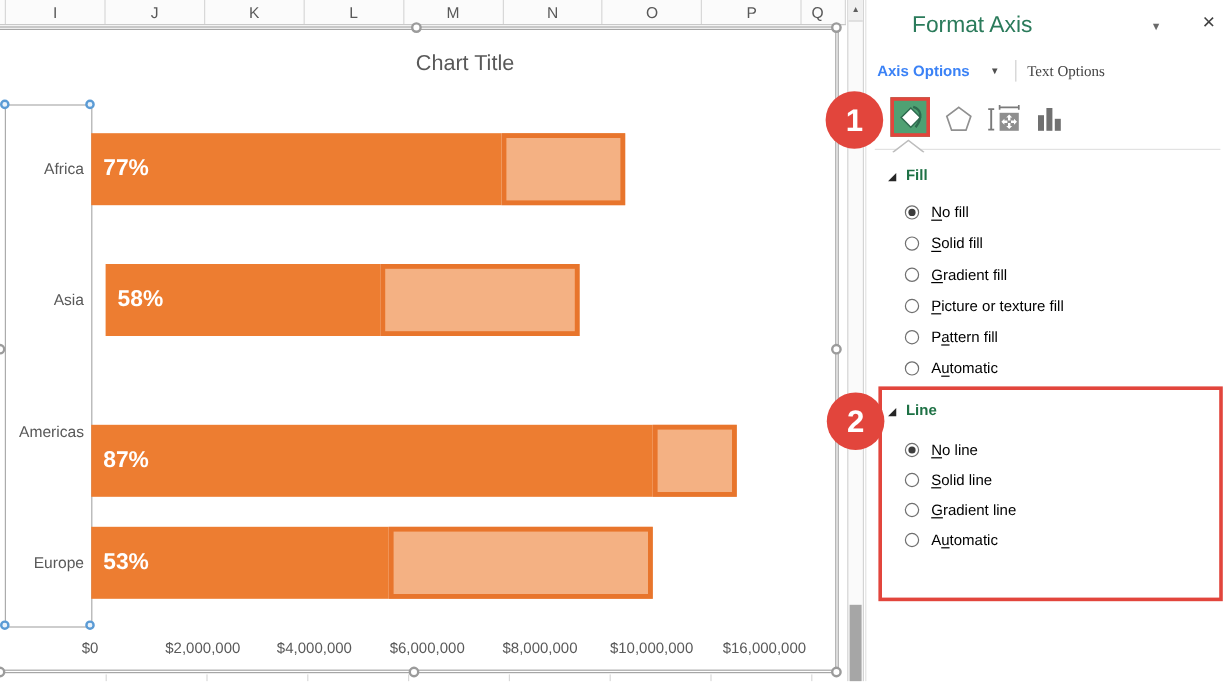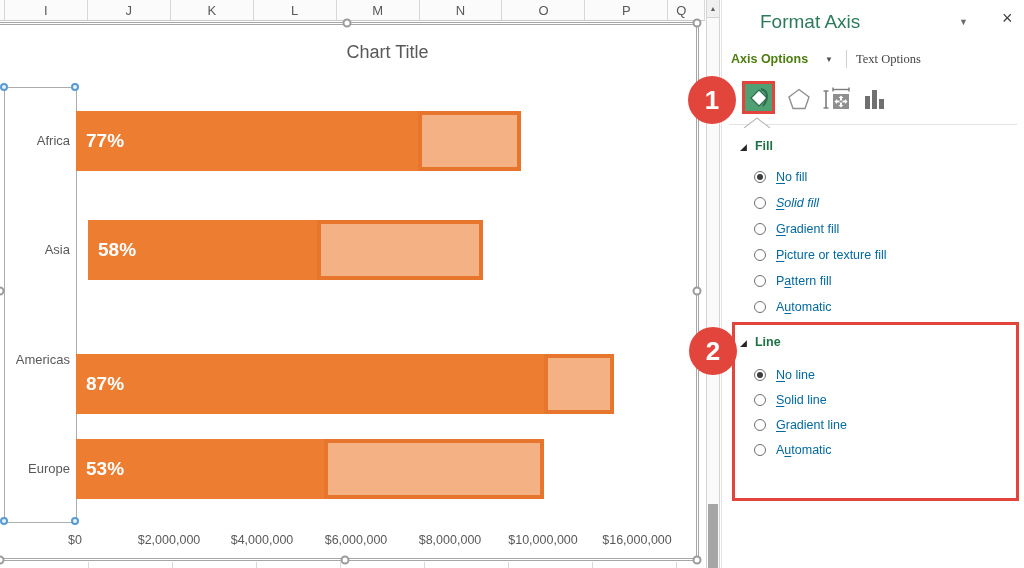--- a/index.html
+++ b/index.html
@@ -42,38 +42,38 @@
   #vscroll-up{position:absolute;left:0;top:0;width:100%;height:17px;background:#f0f0f0;
               border-bottom:1px solid #d4d4d4;color:#5f5f5f;font-size:7px;line-height:17px;text-align:center;}
   #vscroll-thumb{position:absolute;left:1px;top:504px;width:10px;height:64px;background:#a6a6a6;}
 
   
   #pane{position:absolute;left:721px;top:0;width:303px;height:568px;background:#fff;
         border-left:1px solid #e3e3e3;}
   #pane-title{position:absolute;left:9px;top:11px;font-size:19px;color:#2b7b5b;margin-left:29px;}
   #pane-title-caret{position:absolute;left:237px;top:17px;font-size:9px;color:#6a6a6a;}
   #pane-close{position:absolute;left:280px;top:8px;font-size:18px;color:#404040;line-height:20px;}
-  #tab-axis{position:absolute;left:9px;top:52px;font-size:12.5px;font-weight:bold;color:#4d7c0f;}
+  #tab-axis{position:absolute;left:9px;top:52px;font-size:12.5px;font-weight:bold;color:#3b82f6;}
   #tab-axis-caret{position:absolute;left:103px;top:55px;font-size:8px;color:#4f4f4f;}
   #tab-divider{position:absolute;left:124px;top:50px;width:1px;height:18px;background:#d0d0d0;}
   #tab-text{position:absolute;left:134px;top:52px;font-size:12.5px;color:#444;font-family:Liberation Serif, serif;}
 
   .icon-btn{position:absolute;top:84px;width:30px;height:30px;display:flex;align-items:center;justify-content:center;}
   #icon-fill-tile{position:absolute;left:20px;top:81px;width:33px;height:33px;box-sizing:border-box;
                   border:3px solid #e2453c;background:#4fa173;display:flex;align-items:center;justify-content:center;}
   #icons-divider{position:absolute;left:7px;top:124px;width:288px;height:1px;background:#e2e2e2;}
   #icons-caret{position:absolute;left:21px;top:114px;}
 
   .section-head{position:absolute;left:18px;font-size:12.5px;font-weight:bold;color:#1e7145;}
   .section-head .tri{font-size:9px;color:#262626;font-weight:normal;margin-right:8px;}
   .opt-row{position:absolute;left:32px;height:18px;display:flex;align-items:center;}
   .radio{width:12px;height:12px;border-radius:50%;border:1px solid #6f6f6f;box-sizing:border-box;
          background:#fff;display:flex;align-items:center;justify-content:center;}
   .radio .dot{width:6px;height:6px;border-radius:50%;background:#3d3d3d;}
-  .opt-label{margin-left:10px;font-size:12.5px;color:#0369a1;}
+  .opt-label{margin-left:10px;font-size:12.5px;color:#000000;}
   .opt-label u{text-underline-offset:2px;}
 
   #line-rect{position:absolute;left:10px;top:322px;width:287px;height:179px;box-sizing:border-box;
              border:3px solid #e2453c;}
 
   
   .badge{position:absolute;width:48px;height:48px;border-radius:50%;background:#e2453c;color:#fff;
          font-size:26px;font-weight:bold;display:flex;align-items:center;justify-content:center;z-index:40;}
 </style>
 </head>
@@ -212,21 +212,21 @@
     </div>
 
     <div class="section-head" style="top: 139px; color: rgb(30, 113, 69);"><span class="tri">◢</span><span>Fill</span></div>
     <div id="fill-options">
         <div class="opt-row" style="top: 168px;">
           <span class="radio">
             <span class="dot"></span>
           </span>
           <span class="opt-label"><u>N</u>o fill</span>
         </div>
-        <div class="opt-row" style="top: 194px; font-style: italic;">
+        <div class="opt-row" style="top: 194px;">
           <span class="radio"></span>
           <span class="opt-label"><u>S</u>olid fill</span>
         </div>
         <div class="opt-row" style="top: 220px;">
           <span class="radio"></span>
           <span class="opt-label"><u>G</u>radient fill</span>
         </div>
         <div class="opt-row" style="top: 246px;">
           <span class="radio"></span>
           <span class="opt-label"><u>P</u>icture or texture fill</span>

